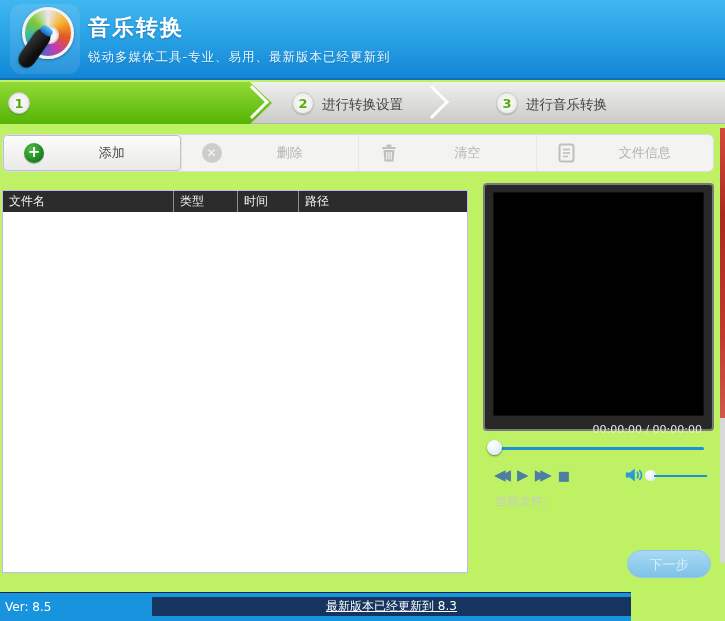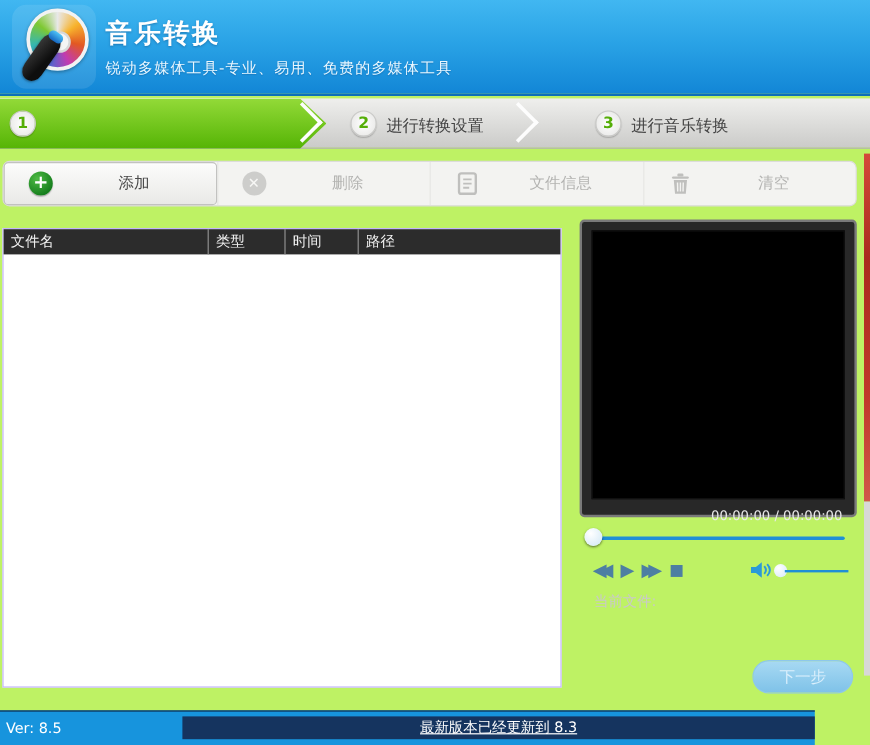--- a/index.html
+++ b/index.html
@@ -99,38 +99,38 @@
   .next-btn { position:absolute; left:627px; top:550px; width:84px; height:28px; border-radius:14px;
            background:linear-gradient(#a7d9f3,#7fc2e8); border:1px solid #8ec8ea;
            color:#daeffc; font-size:13px; text-align:center; line-height:27px; cursor:default; }
 
   
   .red-strip { position:absolute; left:720px; top:128px; width:5px; height:290px;
            background:linear-gradient(#d44a3a,#a92b1e 30%,#c0392b 70%,#d0584a); }
   .gray-strip { position:absolute; left:720px; top:418px; width:5px; height:145px; background:#d8d8d8; }
 
   
-  .statusbar { position:absolute; left:0; top:592px; width:679px; height:29px;
+  .statusbar { position:absolute; left:0; top:592px; width:631px; height:29px;
            background:#1794dd; border-top:1px solid #0b2b4f; }
   .sb-ver { position:absolute; left:5px; top:7px; font-size:12px; color:#ffffff; }
   .sb-navy { position:absolute; left:152px; right:0; top:4px; bottom:5px; background:#15345f;
            display:flex; align-items:center; justify-content:center; }
   .sb-link { font-size:12px; color:#ffffff; text-decoration:underline; cursor:default; }
 </style>
 </head>
 <body>
 
 <div class="app">
 
   <div class="header">
     <div class="logo-bg"></div>
     <div class="logo-cd"></div>
     <div class="logo-mic"></div>
     <div class="hdr-title">音乐转换</div>
-    <div class="hdr-sub">锐动多媒体工具-专业、易用、免费的多媒体工具</div>
+    <div class="hdr-sub">锐动多媒体工具-专业、易用、最新版本已经更新到</div>
   </div>
 
   <div class="tabbar">
     <div class="step-arrow"></div>
     <span class="chev c1"></span>
     <span class="chev c2"></span>
     <span class="step-num n1">1</span>
     <span class="step-num n2">2</span>
     <span class="step-label l2">进行转换设置</span>
     <span class="step-num n3">3</span>
@@ -142,45 +142,45 @@
       <span class="tb-icon">
           <span class="icon-plus">+</span>
         </span>
       <span class="tb-label on">添加</span>
     </div>
     <div class="tb-btn">
       <span class="tb-icon">
           <span class="icon-x">✕</span>
         </span>
       <span class="tb-label off">删除</span>
-    </div>
-    <div class="tb-btn">
-      <span class="tb-icon">
-        <svg width="17" height="20" viewBox="0 0 17 20">
-          <rect x="1.5" y="1.5" width="14" height="17" rx="2" fill="none" stroke="#bfbfbd" stroke-width="2"></rect>
-          <line x1="5" y1="6.5" x2="12" y2="6.5" stroke="#bfbfbd" stroke-width="1.6"></line>
-          <line x1="5" y1="10" x2="12" y2="10" stroke="#bfbfbd" stroke-width="1.6"></line>
-          <line x1="5" y1="13.5" x2="10" y2="13.5" stroke="#bfbfbd" stroke-width="1.6"></line>
-        </svg>
-      </span>
-      <span class="tb-label off">文件信息</span>
     </div>
     <div class="tb-btn">
       <span class="tb-icon">
         <svg width="18" height="20" viewBox="0 0 18 20">
           <rect x="2" y="4" width="14" height="2" rx="1" fill="#bfbfbd"></rect>
           <rect x="6.5" y="1.5" width="5" height="2.5" rx="1" fill="#bfbfbd"></rect>
           <path d="M3.5 7 h11 l-1 11.5 h-9 z" fill="#bfbfbd"></path>
           <line x1="6.6" y1="9" x2="6.8" y2="16.5" stroke="#f3f3f1" stroke-width="1.2"></line>
           <line x1="9" y1="9" x2="9" y2="16.5" stroke="#f3f3f1" stroke-width="1.2"></line>
           <line x1="11.4" y1="9" x2="11.2" y2="16.5" stroke="#f3f3f1" stroke-width="1.2"></line>
         </svg>
       </span>
       <span class="tb-label off">清空</span>
     </div>
+    <div class="tb-btn">
+      <span class="tb-icon">
+        <svg width="17" height="20" viewBox="0 0 17 20">
+          <rect x="1.5" y="1.5" width="14" height="17" rx="2" fill="none" stroke="#bfbfbd" stroke-width="2"></rect>
+          <line x1="5" y1="6.5" x2="12" y2="6.5" stroke="#bfbfbd" stroke-width="1.6"></line>
+          <line x1="5" y1="10" x2="12" y2="10" stroke="#bfbfbd" stroke-width="1.6"></line>
+          <line x1="5" y1="13.5" x2="10" y2="13.5" stroke="#bfbfbd" stroke-width="1.6"></line>
+        </svg>
+      </span>
+      <span class="tb-label off">文件信息</span>
+    </div>
   </div>
 
   <div class="filelist">
     <div class="fl-head">
       <div class="fl-th c0">文件名</div>
       <div class="fl-th c1">类型</div>
       <div class="fl-th c2">时间</div>
       <div class="fl-th c3">路径</div>
     </div>
   </div>

